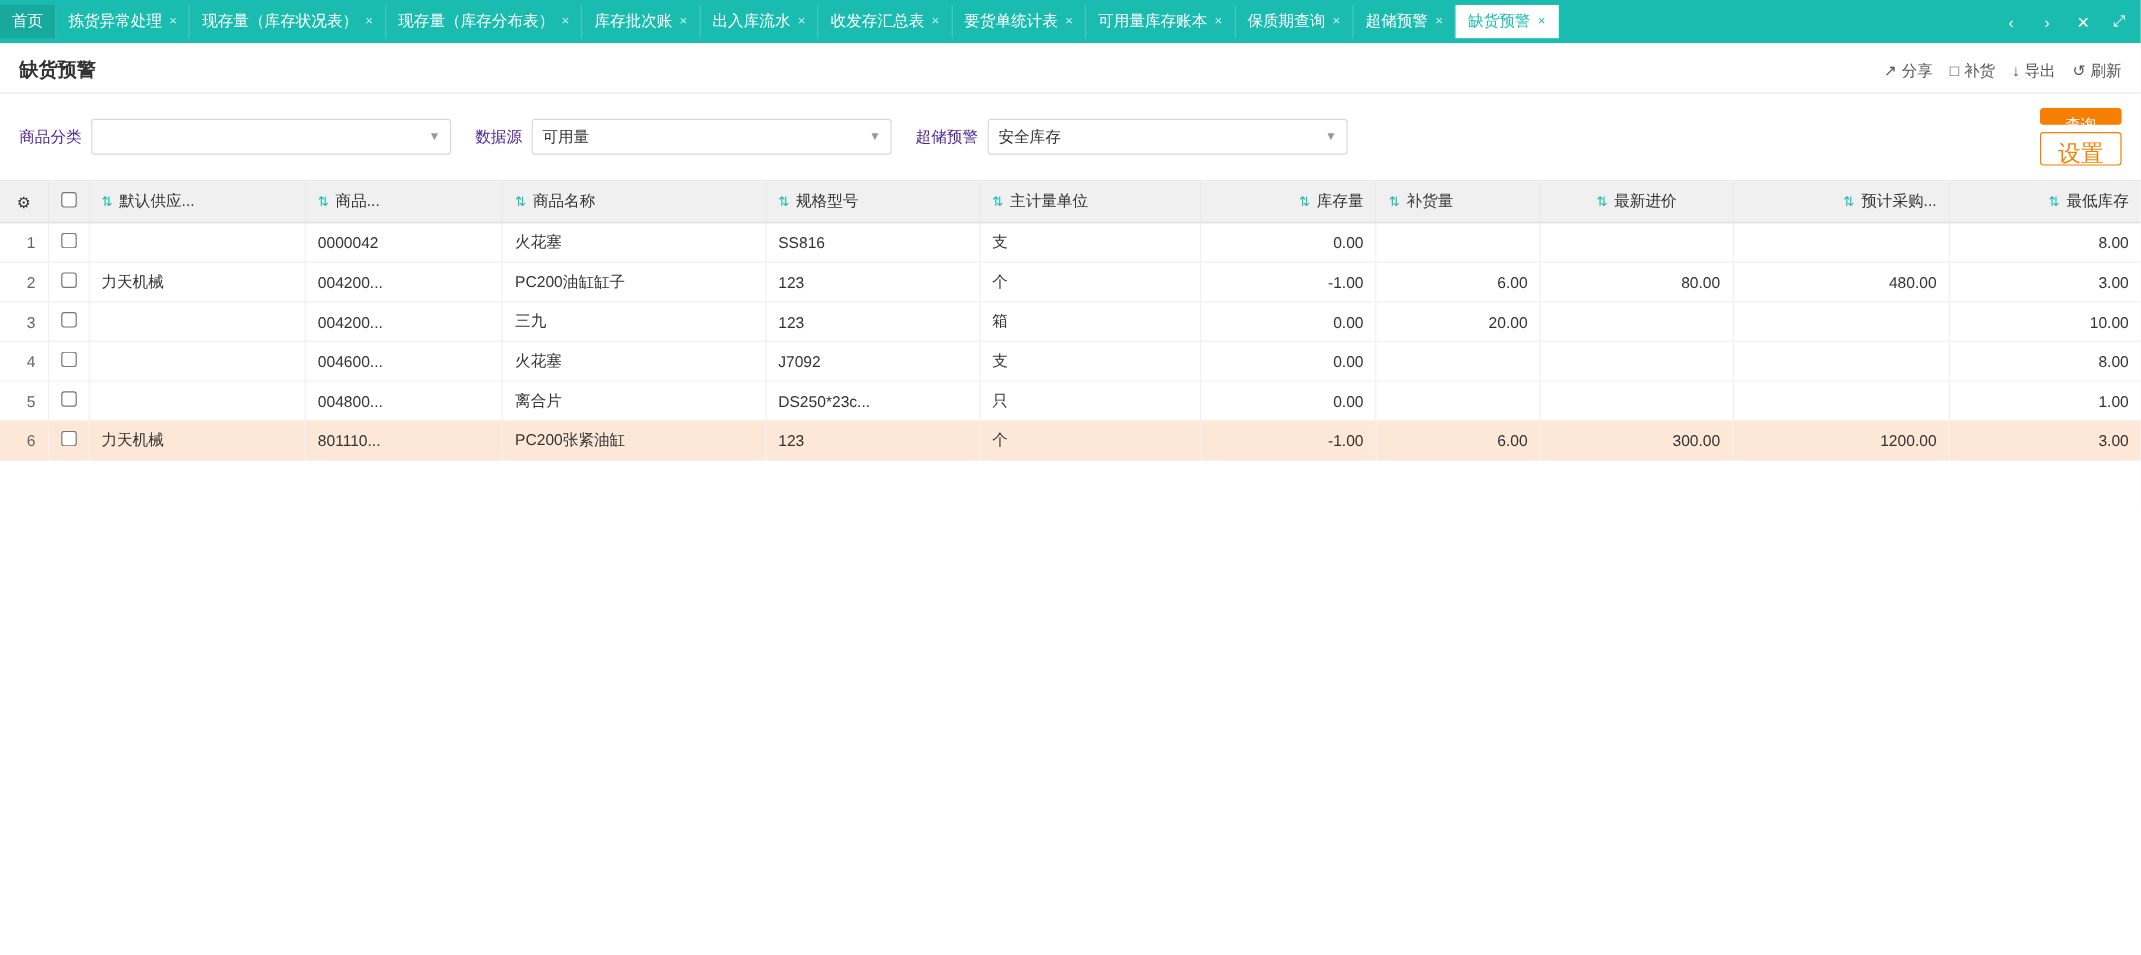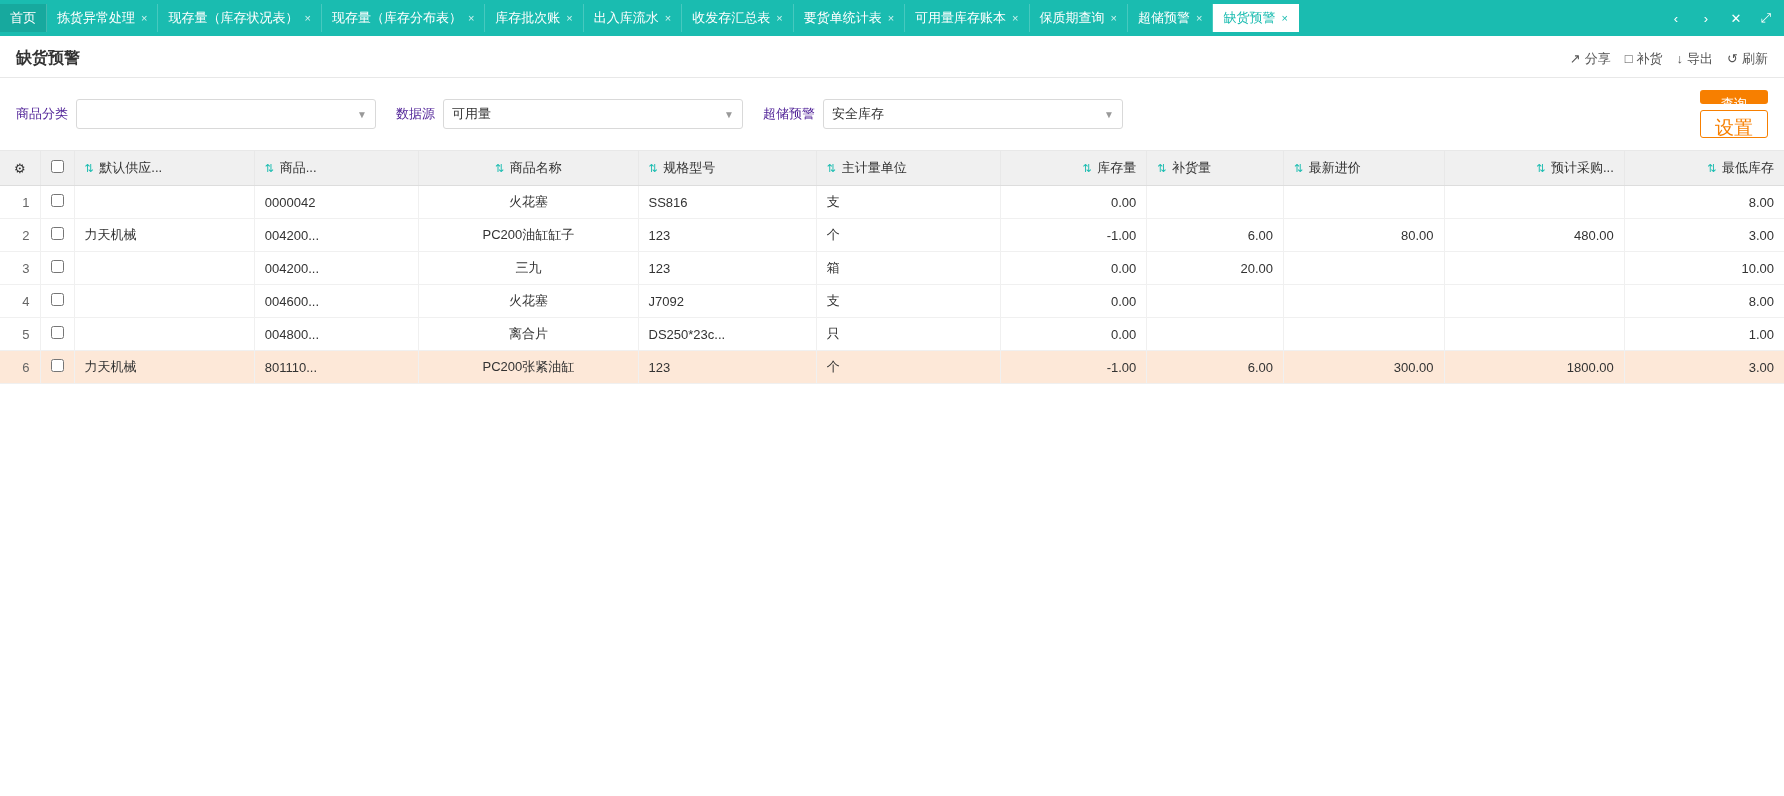--- a/index.html
+++ b/index.html
@@ -196,26 +196,26 @@
     .col-num { width: 40px; text-align: center; color: #666; }
     .col-check { width: 30px; text-align: center; }
     .col-settings { width: 40px; text-align: center; }
     .th-settings {
       width: 40px;
       text-align: center;
       cursor: pointer;
     }
     .col-supplier { min-width: 80px; }
     .col-code { min-width: 90px; }
-    .col-name { min-width: 120px; text-align: center; }
+    .col-name { min-width: 120px; }
     .col-spec { min-width: 90px; }
     .col-unit { min-width: 70px; }
     .col-stock { min-width: 80px; text-align: right; }
     .col-replenish { min-width: 70px; }
-    .col-price { min-width: 80px; text-align: left; }
+    .col-price { min-width: 80px; text-align: center; }
     .col-estimate { min-width: 80px; text-align: right; }
     .col-minstock { min-width: 80px; text-align: right; }
 
     td.num-cell { text-align: right; }
     
     .sort-icon { color: #1abcb0; font-size: 11px; margin-right: 2px; }
     
     input[type="checkbox"] { cursor: pointer; accent-color: #1abcb0; }
   </style>
 </head>
@@ -473,20 +473,20 @@
         <input type="checkbox" style="">
       </td>
       <td class="col-supplier">力天机械</td>
       <td class="col-code">801110...</td>
       <td class="col-name">PC200张紧油缸</td>
       <td class="col-spec">123</td>
       <td class="col-unit">个</td>
       <td class="col-stock num-cell">-1.00</td>
       <td class="col-replenish num-cell">6.00</td>
       <td class="col-price num-cell">300.00</td>
-      <td class="col-estimate num-cell">1800.00</td>
+      <td class="col-estimate num-cell">1200.00</td>
       <td class="col-minstock num-cell">3.00</td>
     </tr>
         </tbody>
     </table>
   </div>
 
 </div>
 
 </body></html>

